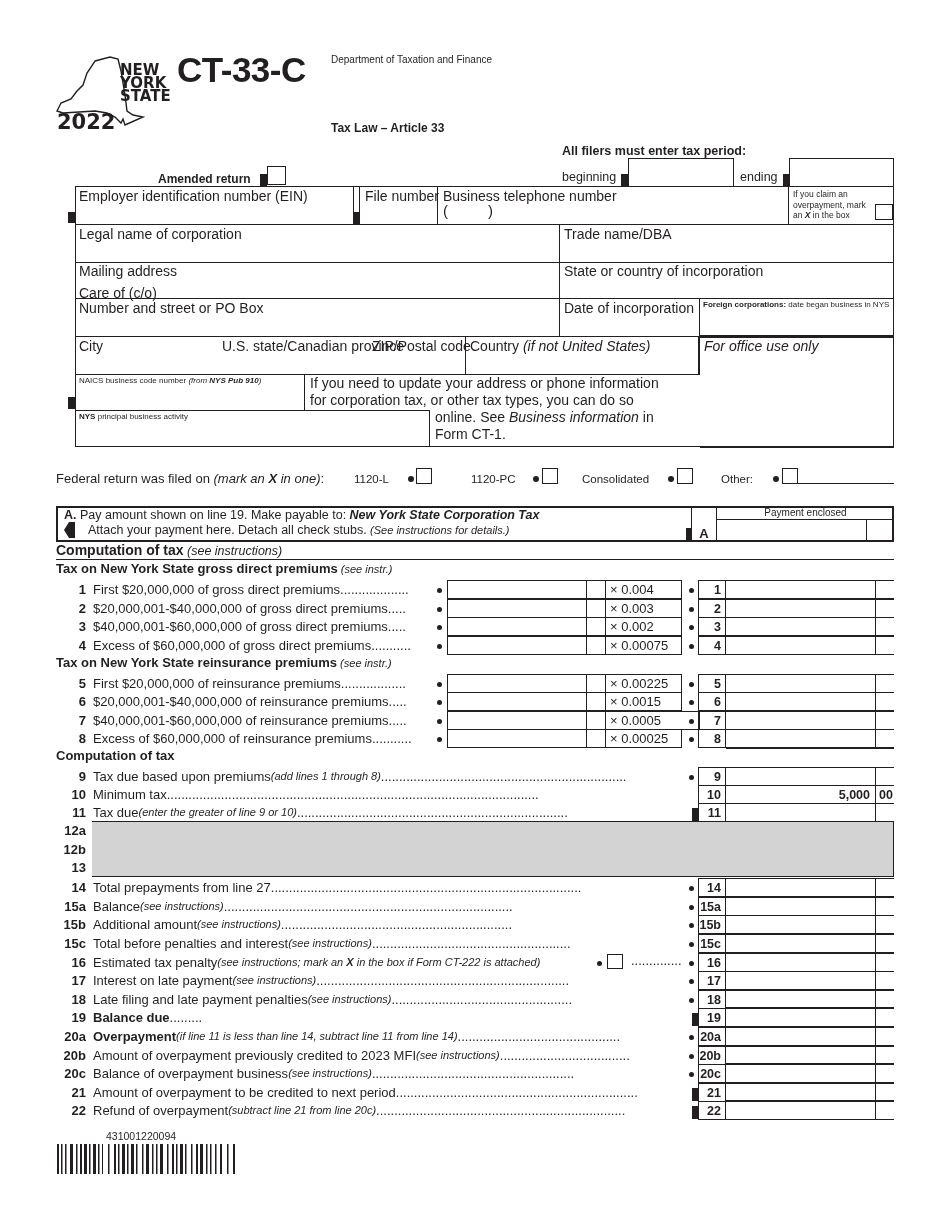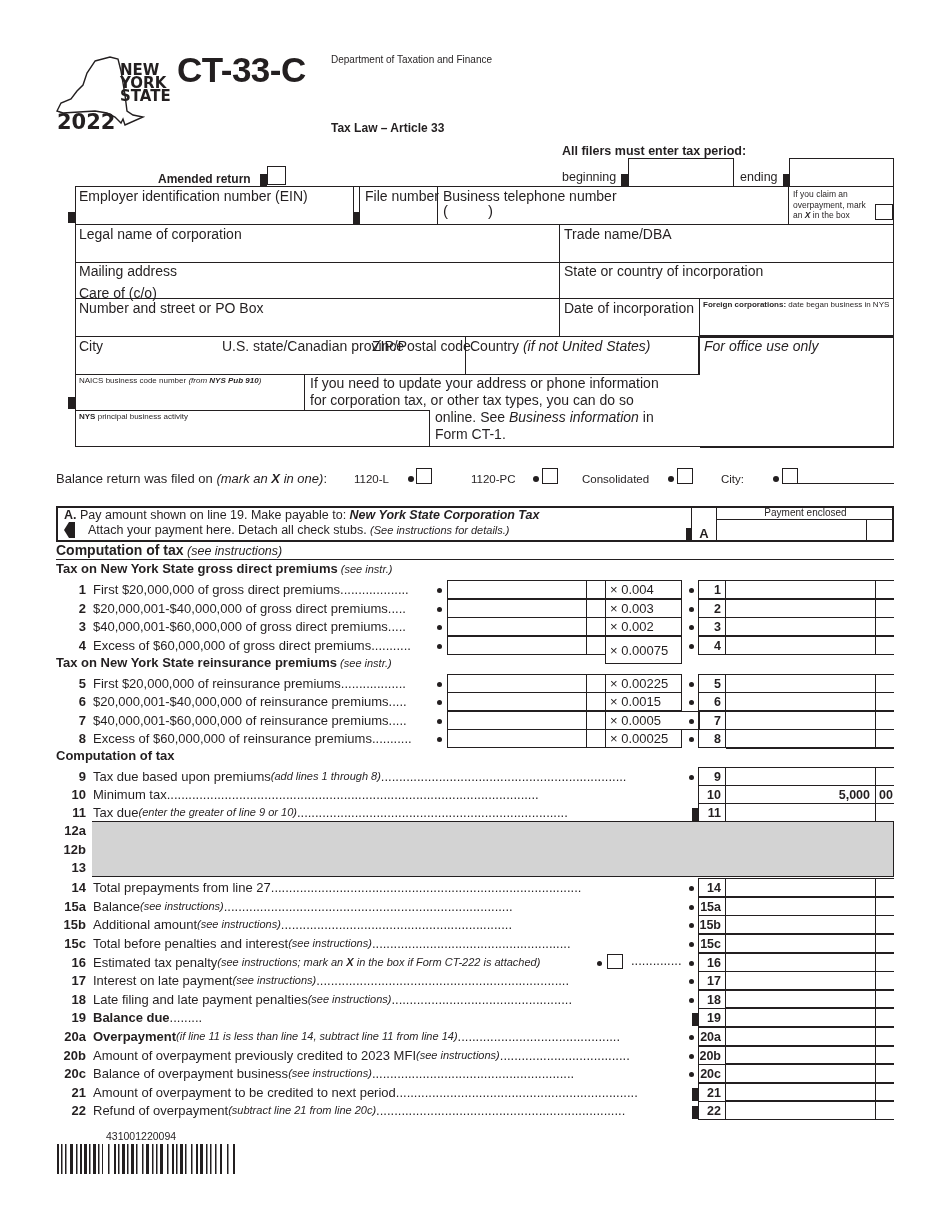--- a/index.html
+++ b/index.html
@@ -119,31 +119,31 @@
 <div class="abs" style="left:310px;top:375px;font-size:14px;line-height:17px;white-space:nowrap">
   <div>If you need to update your address or phone information</div>
   <div>for corporation tax, or other tax types, you can do so</div>
 </div>
 <div class="abs" style="left:435px;top:409px;font-size:14px;line-height:17px;white-space:nowrap">
   <div><span>online. See </span><i>Business information</i><span> in</span></div>
   <div>Form CT-1.</div>
 </div>
 <div class="abs" style="left:700px;top:446px;width:194px;border-top:2px solid #231f20"></div>
 
-<div class="abs" style="left:56px;top:471px;font-size:13px;white-space:nowrap"><span>Balance return was filed on </span><i>(mark an </i><b><i>X</i></b><i> in one)</i><span>:</span></div>
+<div class="abs" style="left:56px;top:471px;font-size:13px;white-space:nowrap"><span>Federal return was filed on </span><i>(mark an </i><b><i>X</i></b><i> in one)</i><span>:</span></div>
 <span class="abs" style="left:354px;top:473px;font-size:11.5px">1120-L</span>
 <div class="dot" style="left:408px;top:476px"></div>
 <div class="cbx" style="left:416px;top:468px"></div>
 <span class="abs" style="left:471px;top:473px;font-size:11.5px">1120-PC</span>
 <div class="dot" style="left:533px;top:476px"></div>
 <div class="cbx" style="left:542px;top:468px"></div>
 <span class="abs" style="left:582px;top:473px;font-size:11.5px">Consolidated</span>
 <div class="dot" style="left:668px;top:476px"></div>
 <div class="cbx" style="left:677px;top:468px"></div>
-<span class="abs" style="left:721px;top:473px;font-size:11.5px">City:</span>
+<span class="abs" style="left:721px;top:473px;font-size:11.5px">Other:</span>
 <div class="dot" style="left:773px;top:476px"></div>
 <div class="cbx" style="left:782px;top:468px"></div>
 <div class="abs" style="left:798px;top:483px;width:96px;border-top:1px solid #231f20"></div>
 
 <div class="abs" style="left:56px;top:506px;width:838px;height:36px;border:2px solid #231f20;border-right-width:2px"></div>
 <div class="abs" style="left:64px;top:508px;font-size:12.5px;white-space:nowrap"><b>A.</b><span> Pay amount shown on line 19. Make payable to: </span><b><i>New York State Corporation Tax</i></b></div>
 <svg class="abs" style="left:64px;top:522px" width="12" height="16" viewBox="0 0 12 16">
     <path d="M11 0 L11 16 L5 16 L0 8 L5 0 Z" fill="#231f20"></path>
   </svg>
 <div class="abs" style="left:88px;top:523px;font-size:12.5px;white-space:nowrap"><span>Attach your payment here. Detach all check stubs. </span><i style="font-size:11px">(See instructions for details.)</i></div>
@@ -204,21 +204,21 @@
       <div class="cents"></div>
     </div>
     <div class="line-row" style="top:636px">
       <span class="lnum">4</span>
       <span>Excess of $60,000,000 of gross direct premiums</span>
       <span class="dots">...........</span>
     </div>
     <div class="dot" style="left:437px;top:644px;width:5px;height:5px"></div>
     <div class="box" style="left:447px;top:636px;width:140px;height:19px"></div>
     <div class="box" style="left:586px;top:636px;width:20px;height:19px"></div>
-    <div class="rate" style="left:605px;top:636px;width:77px;height:28px">× 0.00075</div>
+    <div class="rate" style="left:605px;top:636px;width:77px;height:19px">× 0.00075</div>
     <div class="dot" style="left:689px;top:644px;width:5px;height:5px"></div>
     <div class="numbox" style="left:698px;top:636px;width:28px;height:19px">4</div>
     <div class="amt" style="left:726px;top:636px;width:168px;height:19px;border-right:none">
       <div class="cents"></div>
     </div>
     <div class="line-row" style="top:674px">
       <span class="lnum">5</span>
       <span>First $20,000,000 of reinsurance premiums</span>
       <span class="dots"> ..................</span>
     </div>

